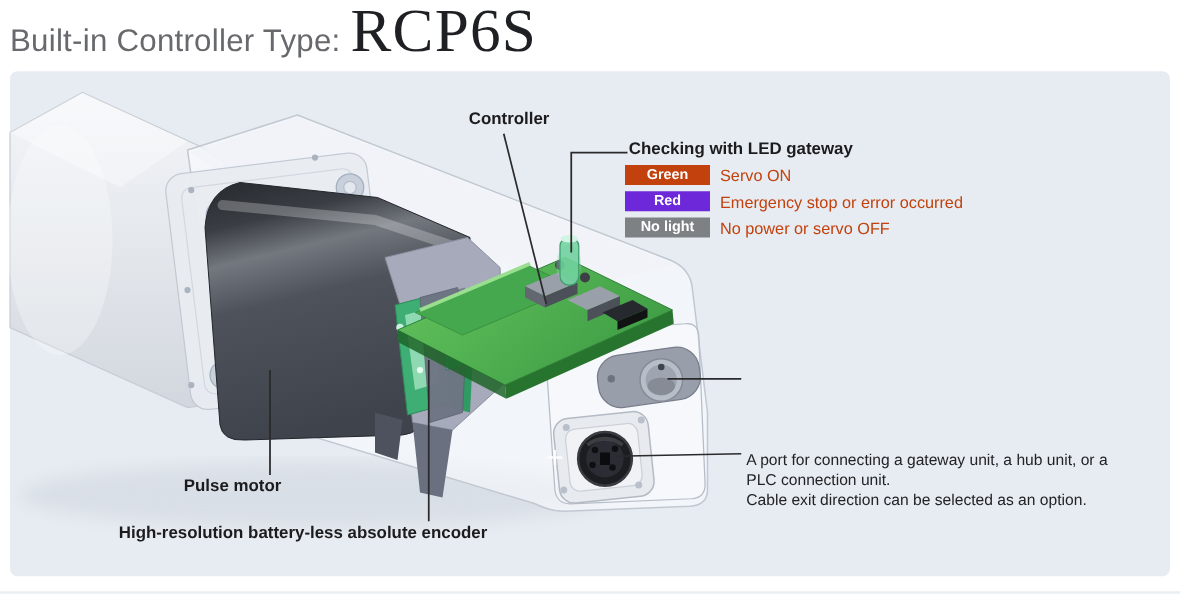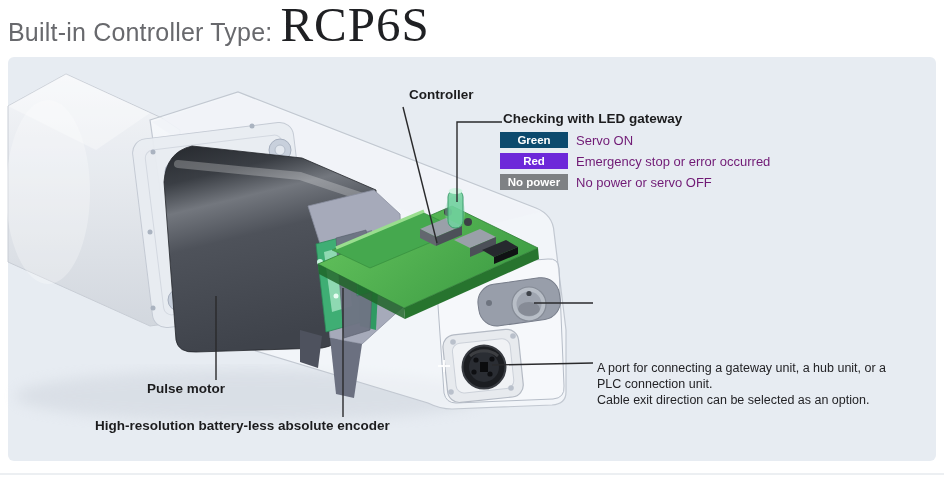--- a/index.html
+++ b/index.html
@@ -19,21 +19,21 @@
   
   svg.art{position:absolute;left:0;top:0;width:944px;height:480px;}
 
   
   .lbl{position:absolute;font-weight:bold;font-size:13.5px;color:#1c1c1e;white-space:nowrap;}
   .led-block{position:absolute;left:500px;top:111px;}
   .led-title{font-weight:bold;font-size:13.5px;color:#1c1c1e;margin-left:3px;margin-bottom:6px;white-space:nowrap;}
   .led-row{display:flex;align-items:center;margin-bottom:5px;}
   .led-badge{width:68px;height:16px;line-height:16px;text-align:center;color:#ffffff;
              font-size:11.5px;font-weight:bold;flex:0 0 auto;}
-  .led-text{margin-left:8px;font-size:13px;color:#701a75;white-space:nowrap;}
+  .led-text{margin-left:8px;font-size:13px;color:#c2410c;white-space:nowrap;}
   .callout{position:absolute;left:597px;}
   .callout-title{font-weight:bold;font-size:13.5px;color:#1c1c1e;white-space:nowrap;}
   .callout-body{margin-top:4px;font-size:12.5px;color:#232326;line-height:16px;white-space:nowrap;}
 </style>
 </head>
 <body>
 
 <div class="stage">
 
   <div class="hdr">
@@ -176,34 +176,34 @@
     <g stroke="#2a2a2c" stroke-width="1.4" fill="none">
       <path d="M403,107 L437,243"></path>
       <path d="M502,122 L457,122 L457,202"></path>
       <path d="M534,303 L593,303"></path>
       <path d="M492,365 L593,363"></path>
       <path d="M216,296 L216,380"></path>
       <path d="M343,288 L343,417"></path>
     </g>
   </svg>
 
-  <div class="lbl" style="left:409px;top:87px;">Controller</div>
+  <div class="lbl" style="left:375px;top:87px;">Controller</div>
 
   <div class="led-block">
     <div class="led-title">Checking with LED gateway</div>
     <div class="led-row">
-      <span class="led-badge" style="background-color: #0c4a6e;">Green</span>
+      <span class="led-badge" style="background-color: #c2410c;">Green</span>
       <span class="led-text">Servo ON</span>
     </div>
     <div class="led-row">
       <span class="led-badge" style="background-color: #6d28d9;">Red</span>
       <span class="led-text">Emergency stop or error occurred</span>
     </div>
     <div class="led-row">
-      <span class="led-badge" style="background-color: rgb(126, 129, 132);">No power</span>
+      <span class="led-badge" style="background-color: rgb(126, 129, 132);">No light</span>
       <span class="led-text">No power or servo OFF</span>
     </div>
   </div>
 
   <div class="callout" style="top:295px;">
   </div>
 
   <div class="callout" style="top:356px;">
     <div class="callout-body">
       <div>A port for connecting a gateway unit, a hub unit, or a</div>

